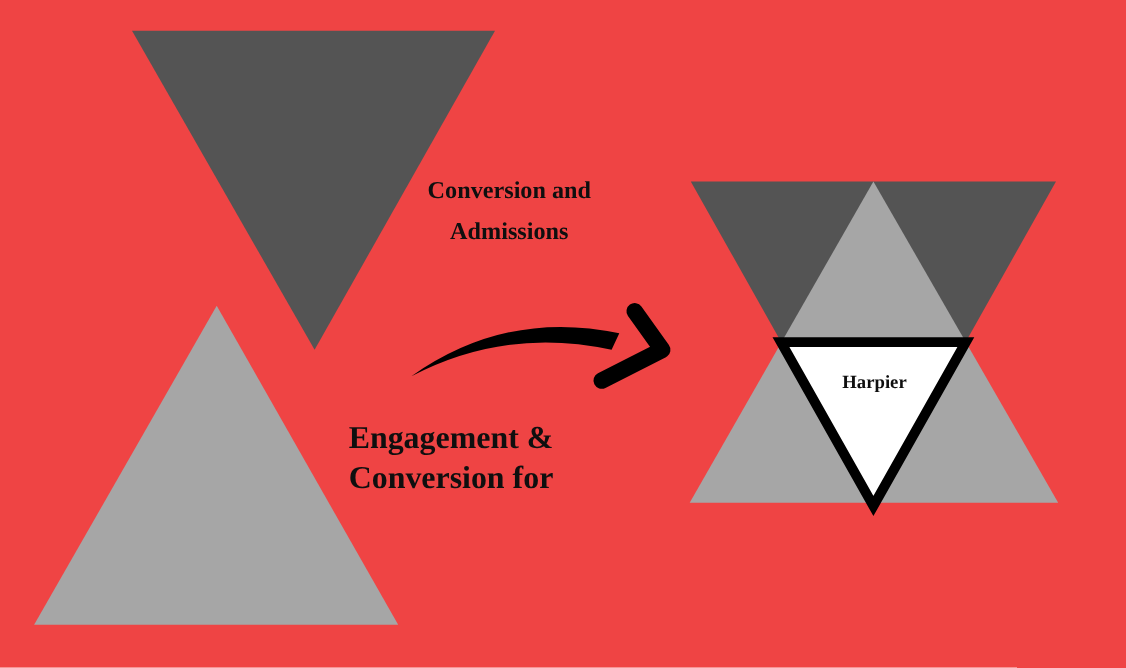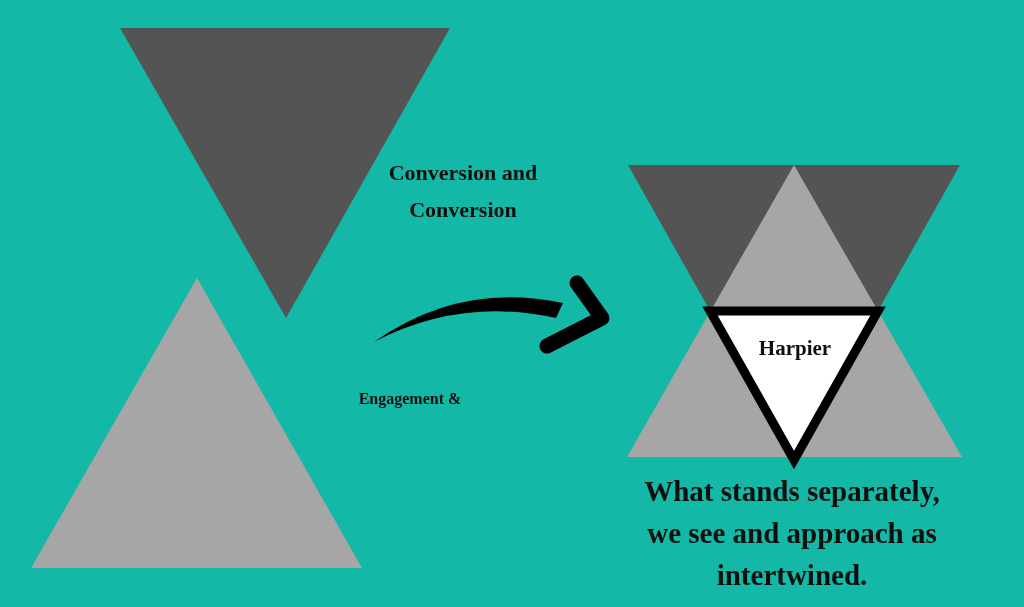--- a/index.html
+++ b/index.html
@@ -4,21 +4,21 @@
 <style>
   html, body {
     margin: 0;
     padding: 0;
     background: #ffffff;
   }
   .canvas {
     position: relative;
     width: 1024px;
     height: 607px;
-    background: #14b8a6;
+    background: #ef4444;
     overflow: hidden;
     font-family: "Liberation Serif", serif;
   }
   .shapes-svg {
     position: absolute;
     left: 0;
     top: 0;
     width: 1024px;
     height: 607px;
   }
@@ -32,28 +32,28 @@
     left: 343px;
     top: 154px;
     width: 240px;
     font-size: 22px;
     line-height: 37px;
   }
   .label-advancement {
     left: 290px;
     top: 380px;
     width: 240px;
-    font-size: 16px;
+    font-size: 29px;
     line-height: 37px;
   }
   .label-overlap {
     left: 715px;
     top: 335px;
     width: 160px;
-    font-size: 21px;
+    font-size: 17px;
     line-height: 26px;
   }
   .label-caption {
     left: 602px;
     top: 470px;
     width: 380px;
     font-size: 29px;
     line-height: 42px;
   }
 </style>
@@ -70,28 +70,24 @@
     <polygon points="628,165 960,165 794,460" fill="#545454"></polygon>
     <polygon points="794,165 627,457 962,457" fill="#a6a6a6"></polygon>
     <polygon points="710,311 878,311 794,460" stroke-width="9" stroke-linejoin="miter" stroke="#000000" fill="#ffffff"></polygon>
 
     <path d="M 374 342 Q 460 281 563 303 L 556 318 Q 460 297 374 342 Z" stroke-width="4" stroke-linecap="round" stroke-linejoin="round" fill="#000000"></path>
     <path d="M 577 283 L 602 318 L 547 346" fill="none" stroke-width="15" stroke-linecap="round" stroke-linejoin="round" stroke="#000000"></path>
   </svg>
 
   <div class="label label-admissions">
     <div>Conversion and</div>
-    <div>Conversion</div>
+    <div>Admissions</div>
   </div>
 
   <div class="label label-advancement">
     <div>Engagement &amp;</div>
+    <div>Conversion for</div>
   </div>
 
   <div class="label label-overlap">Harpier</div>
 
-  <div class="label label-caption">
-    <div>What stands separately,</div>
-    <div>we see and approach as</div>
-    <div>intertwined.</div>
-  </div>
 
 </div>
 
 </body></html>

